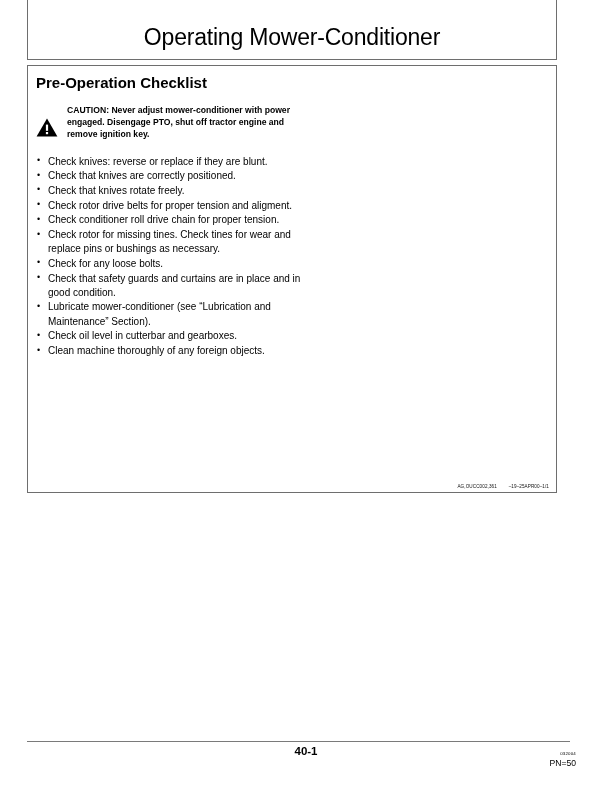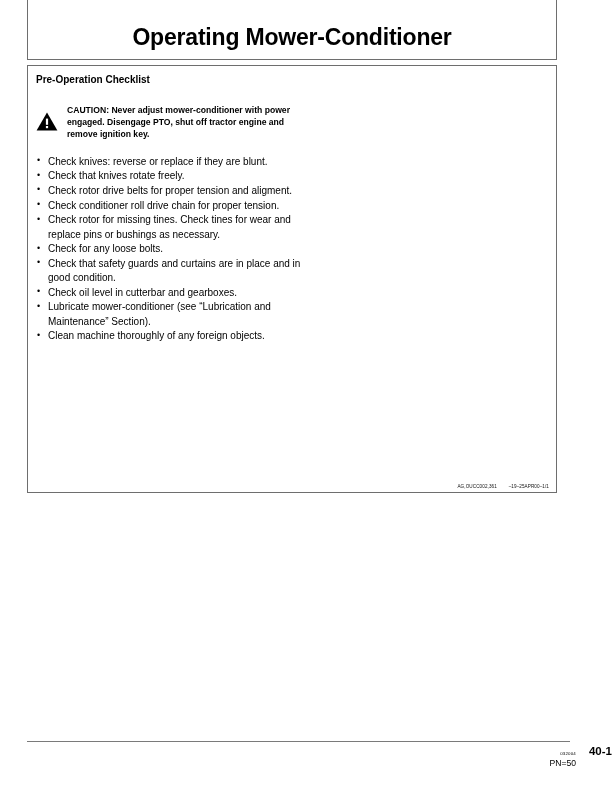--- a/index.html
+++ b/index.html
@@ -26,21 +26,21 @@
     border-left: 1px solid #6e6e6e;
     border-right: 1px solid #6e6e6e;
     border-bottom: 1px solid #6e6e6e;
     box-sizing: border-box;
     display: flex;
     align-items: flex-end;
     justify-content: center;
   }
   .title-text {
     font-size: 23px;
-    font-weight: bold;
+    font-weight: normal;
     letter-spacing: -0.2px;
     line-height: 1;
     padding-bottom: 10px;
     white-space: nowrap;
   }
 
   
   .content-box {
     position: absolute;
     left: 27px;
@@ -48,36 +48,36 @@
     width: 530px;
     height: 428px;
     border: 1px solid #6e6e6e;
     box-sizing: border-box;
   }
 
   .section-heading {
     position: absolute;
     left: 8px;
     top: 8px;
-    font-size: 10px;
+    font-size: 15px;
     font-weight: bold;
   }
 
   
   .column {
     position: absolute;
     left: 8px;
     top: 38px;
     width: 275px;
   }
 
   
   .caution {
     display: flex;
-    align-items: center;
+    align-items: flex-end;
     margin-bottom: 14px;
   }
   .caution-icon {
     flex: 0 0 auto;
     width: 22px;
     margin-right: 9px;
     margin-top: 2px;
     display: block;
   }
   .caution-text {
@@ -140,21 +140,21 @@
     top: 741px;
     width: 543px;
     height: 0;
     border-top: 1px solid #7a7a7a;
   }
   .page-number {
     position: absolute;
     left: 0;
     top: 745px;
     width: 612px;
-    text-align: right;
+    text-align: center;
     font-size: 11.5px;
     font-weight: bold;
   }
   .footer-stamp {
     position: absolute;
     right: 36px;
     top: 752px;
     text-align: right;
     line-height: 1;
   }
@@ -189,28 +189,29 @@
           <rect x="9.9" y="6.6" width="2.2" height="6.2" fill="#ffffff"></rect>
           <rect x="9.9" y="14.0" width="2.2" height="2.2" fill="#ffffff"></rect>
         </svg>
       </span>
       <span class="caution-text">CAUTION: Never adjust mower-conditioner with power engaged. Disengage PTO, shut off tractor engine and remove ignition key.</span>
     </div>
 
 
     <ul class="checklist">
       <li>Check knives: reverse or replace if they are blunt.</li>
+      <li>Check that knives are correctly positioned.</li>
       <li>Check that knives rotate freely.</li>
       <li>Check rotor drive belts for proper tension and aligment.</li>
       <li>Check conditioner roll drive chain for proper tension.</li>
       <li>Check rotor for missing tines. Check tines for wear and replace pins or bushings as necessary.</li>
       <li>Check for any loose bolts.</li>
       <li>Check that safety guards and curtains are in place and in good condition.</li>
+      <li>Lubricate mower-conditioner (see “Lubrication and Maintenance” Section).</li>
       <li>Check oil level in cutterbar and gearboxes.</li>
-      <li>Lubricate mower-conditioner (see “Lubrication and Maintenance” Section).</li>
       <li>Clean machine thoroughly of any foreign objects.</li>
     </ul>
 
   </div>
 
   <div class="doc-code">
     <span>AG,OUCC002,361</span>
     <span class="code-gap"></span>
     <span>–19–25APR00–1/1</span>
   </div>

